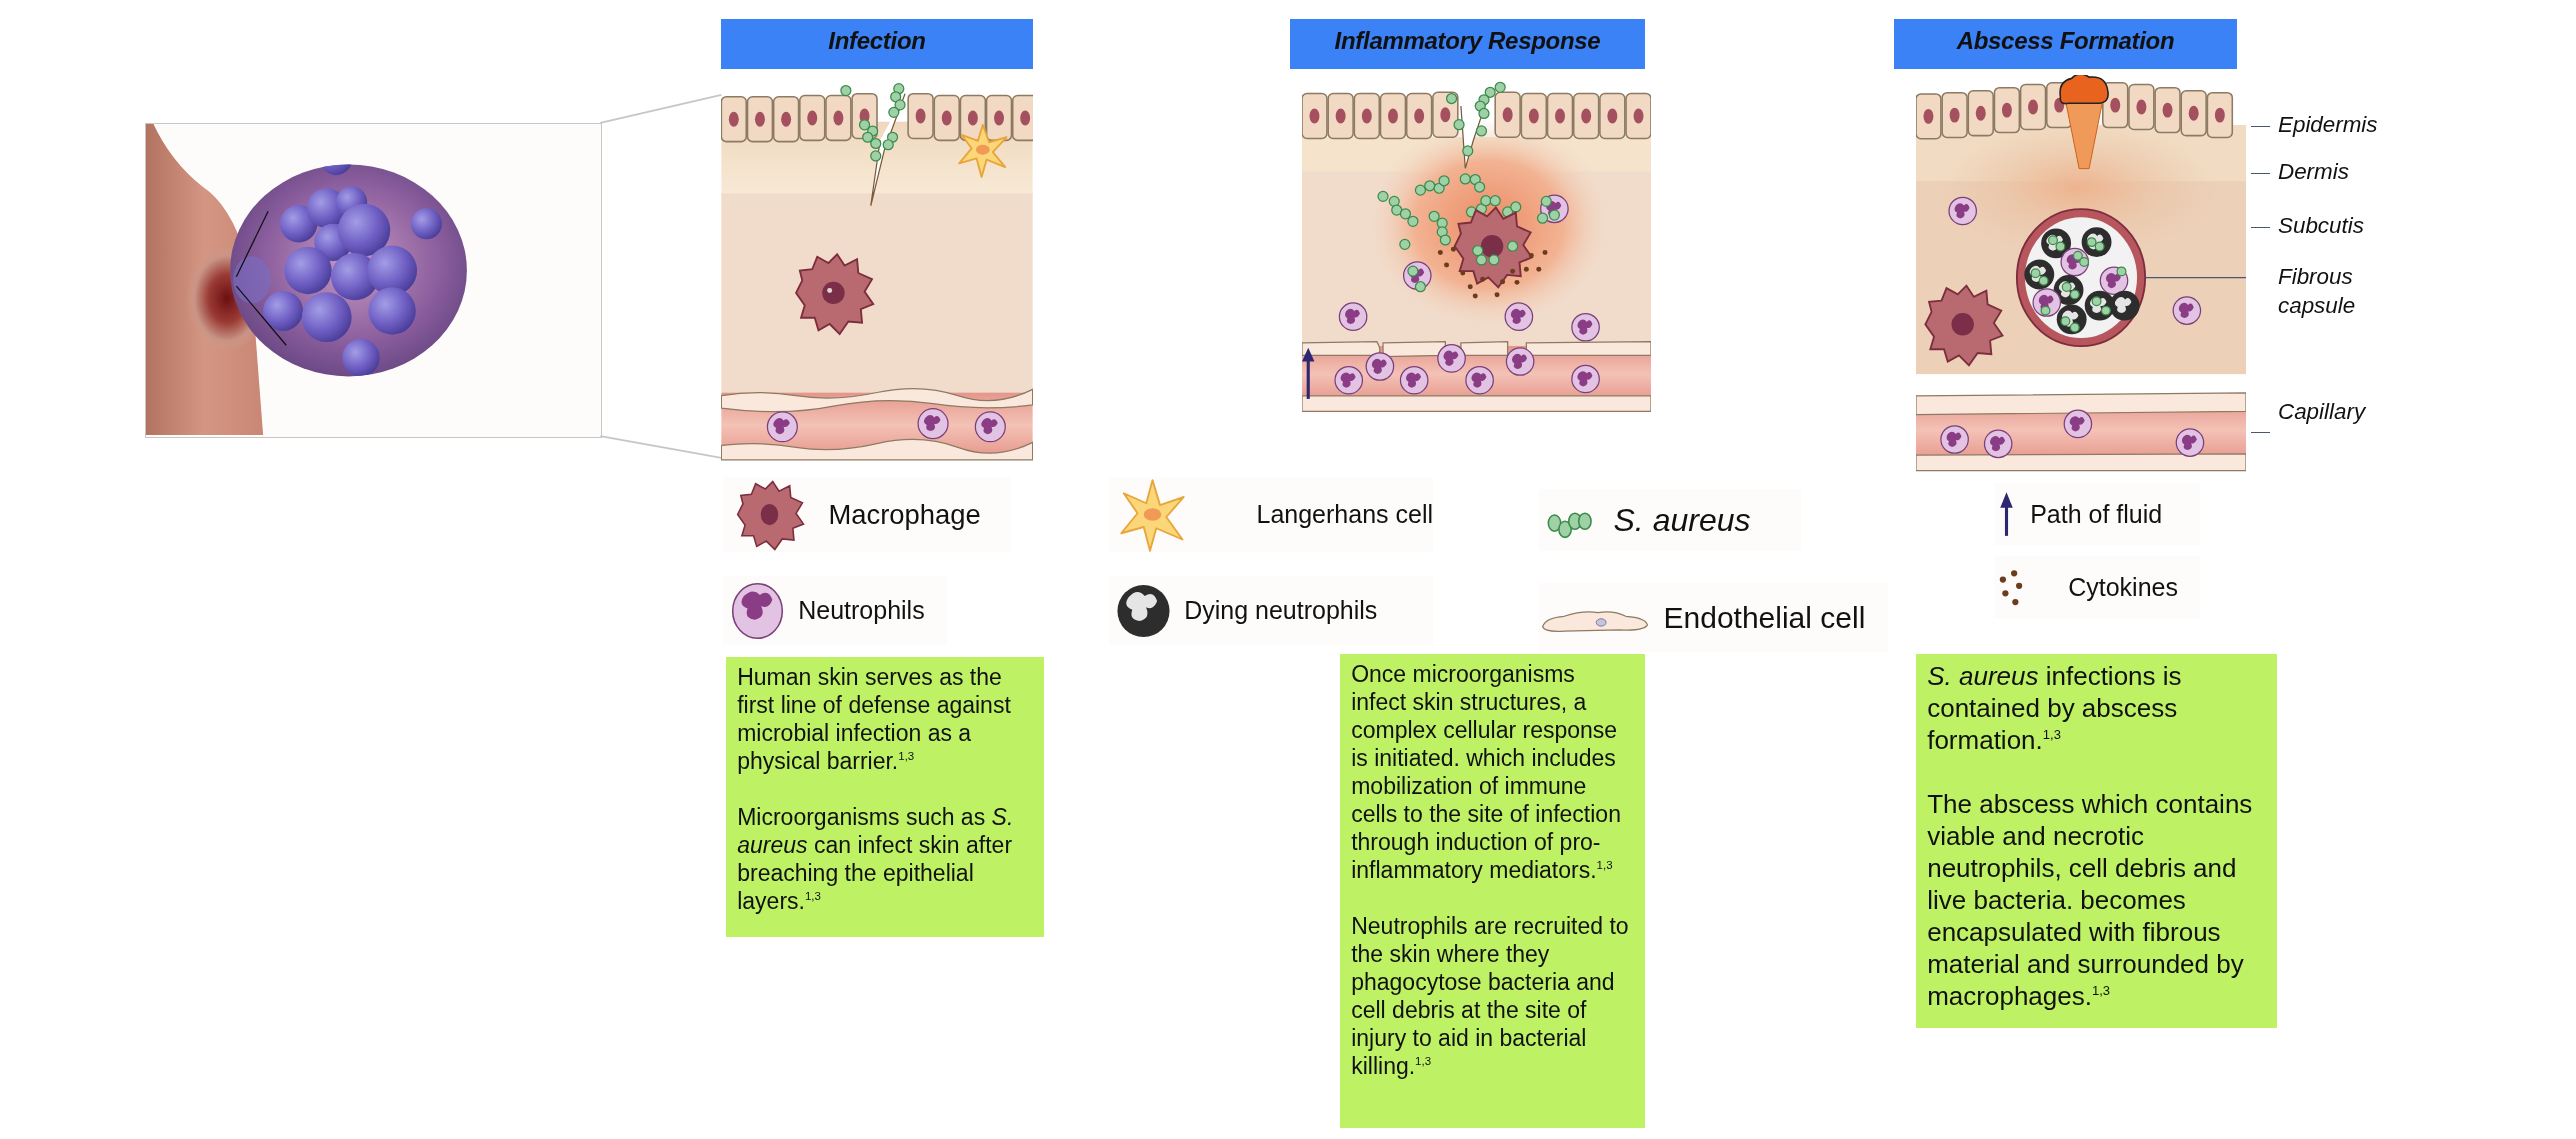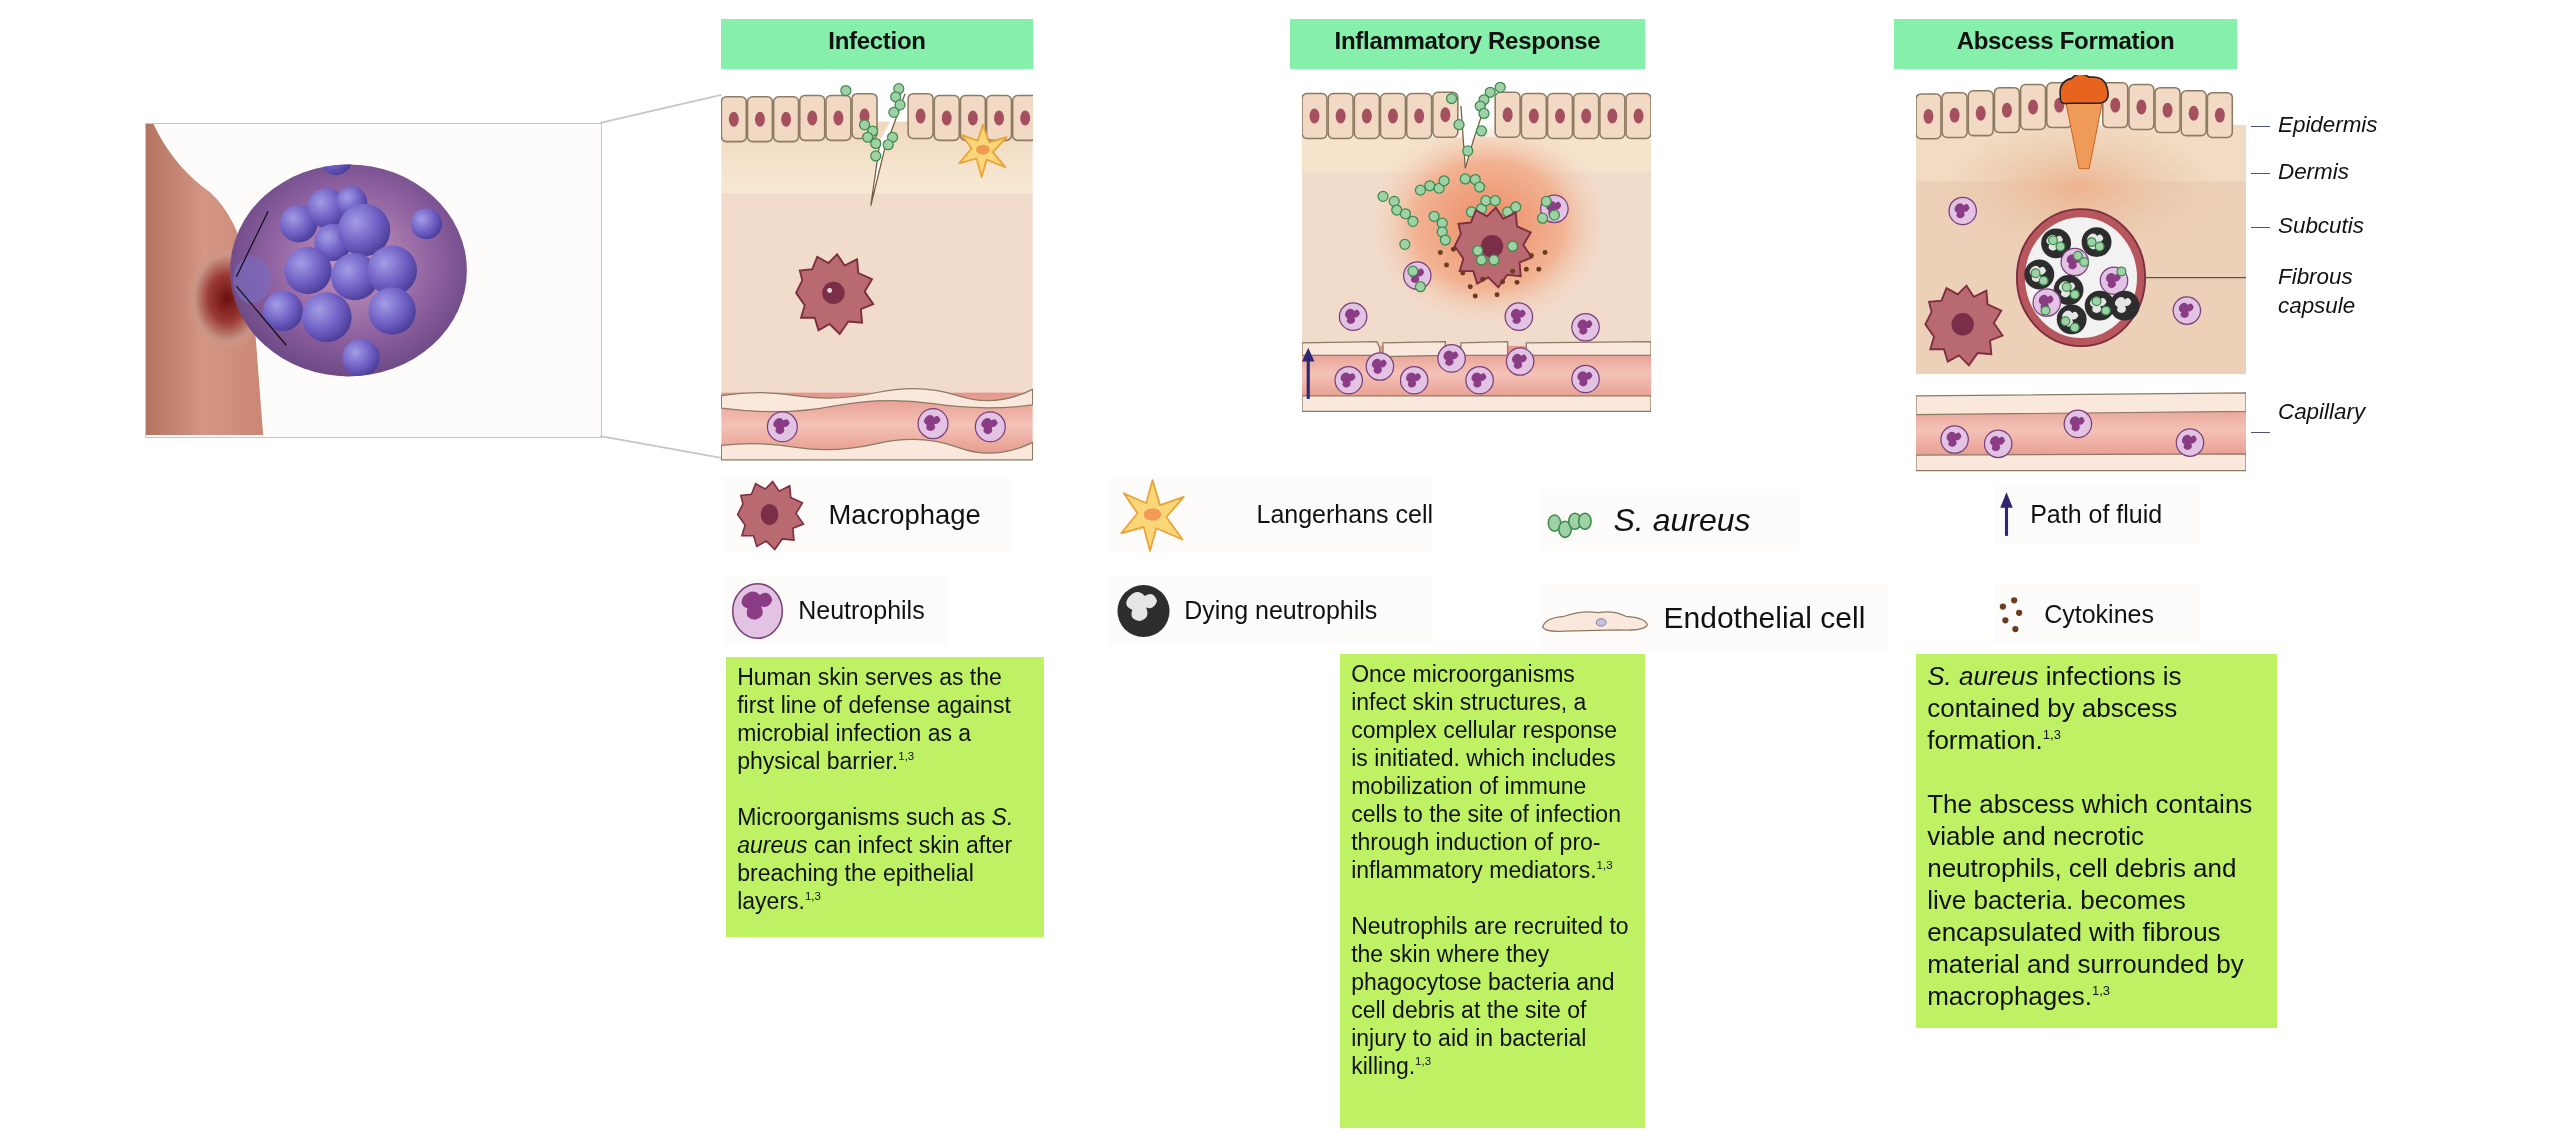--- a/index.html
+++ b/index.html
@@ -1,19 +1,19 @@
 <!DOCTYPE html>
 <html style="font-size:10px"><head>
 <meta charset="utf-8">
 <style>
   html,body{margin:0;padding:0;background:#ffffff;}
   body{width:2576px;height:1140px;position:relative;overflow:hidden;font-family:"Liberation Sans",sans-serif;color:#111;}
   .abs{position:absolute;}
   .panel-title{position:absolute;font-weight:bold;font-size:24px;letter-spacing:-0.3px;text-align:center;white-space:nowrap;}
-  .titlebox{position:absolute;background:#86efac;}
+  .titlebox{position:absolute;background:#3b82f6;font-style:italic;}
   .photo-box{position:absolute;left:145px;top:123px;width:457px;height:315px;border:1.9px solid #c9c5c2;background:#fdfcfb;overflow:hidden;box-sizing:border-box;}
   .layer-label{position:absolute;font-style:italic;font-size:22.4px;line-height:27.4px;color:#111;}
   .layer-tick{position:absolute;height:1.2px;width:18.7px;background:#4a5670;}
   .legend-item{position:absolute;display:flex;align-items:center;background:#fefcfa;}
   .legend-label{font-size:27.4px;color:#111;white-space:nowrap;}
   .legend-label.small{font-size:25px;}
   .legend-label.big{font-size:32px;}
   .textblock{position:absolute;background:#bef264;font-size:23px;line-height:28px;color:#111;padding:6.2px 11.2px;box-sizing:border-box;}
   .textblock.big{font-size:26px;line-height:32px;}
   .textblock p{margin:0 0 28px 0;}
@@ -461,21 +461,21 @@
 </div>
 
 <div class="legend-item" style="left:1539px;top:583px;width:349px;height:69px;">
   <svg width="112" height="37" viewBox="0 0 180 60">
     <path d="M5 45 Q10 30 40 28 Q70 18 95 22 Q120 18 140 28 Q172 30 175 42 Q170 52 130 50 L40 52 Q8 54 5 45 Z" fill="#fbe8dc" stroke="#8c7a62" stroke-width="2"></path>
     <ellipse cx="100" cy="38" rx="8" ry="6" fill="#c7c2e0" stroke="#7a7599" stroke-width="1.5"></ellipse>
   </svg>
   <span class="legend-label big" style="margin-left:12.5px;font-size:30px;">Endothelial cell</span>
 </div>
 
-<div class="legend-item" style="left:1994px;top:583px;width:206px;height:62px;">
+<div class="legend-item" style="left:1994px;top:556px;width:206px;height:62px;gap:24px;">
   <svg width="44" height="50" viewBox="0 0 70 80">
     <g fill="#6b3d1e">
       <circle cx="32" cy="18" r="5"></circle>
         <circle cx="14" cy="28" r="5"></circle>
         <circle cx="40" cy="38" r="5"></circle>
       <circle cx="18" cy="50" r="5"></circle>
         <circle cx="34" cy="64" r="5"></circle>
     </g>
   </svg>
   <span class="legend-label small" style="margin-left:6.2px;">Cytokines</span>

